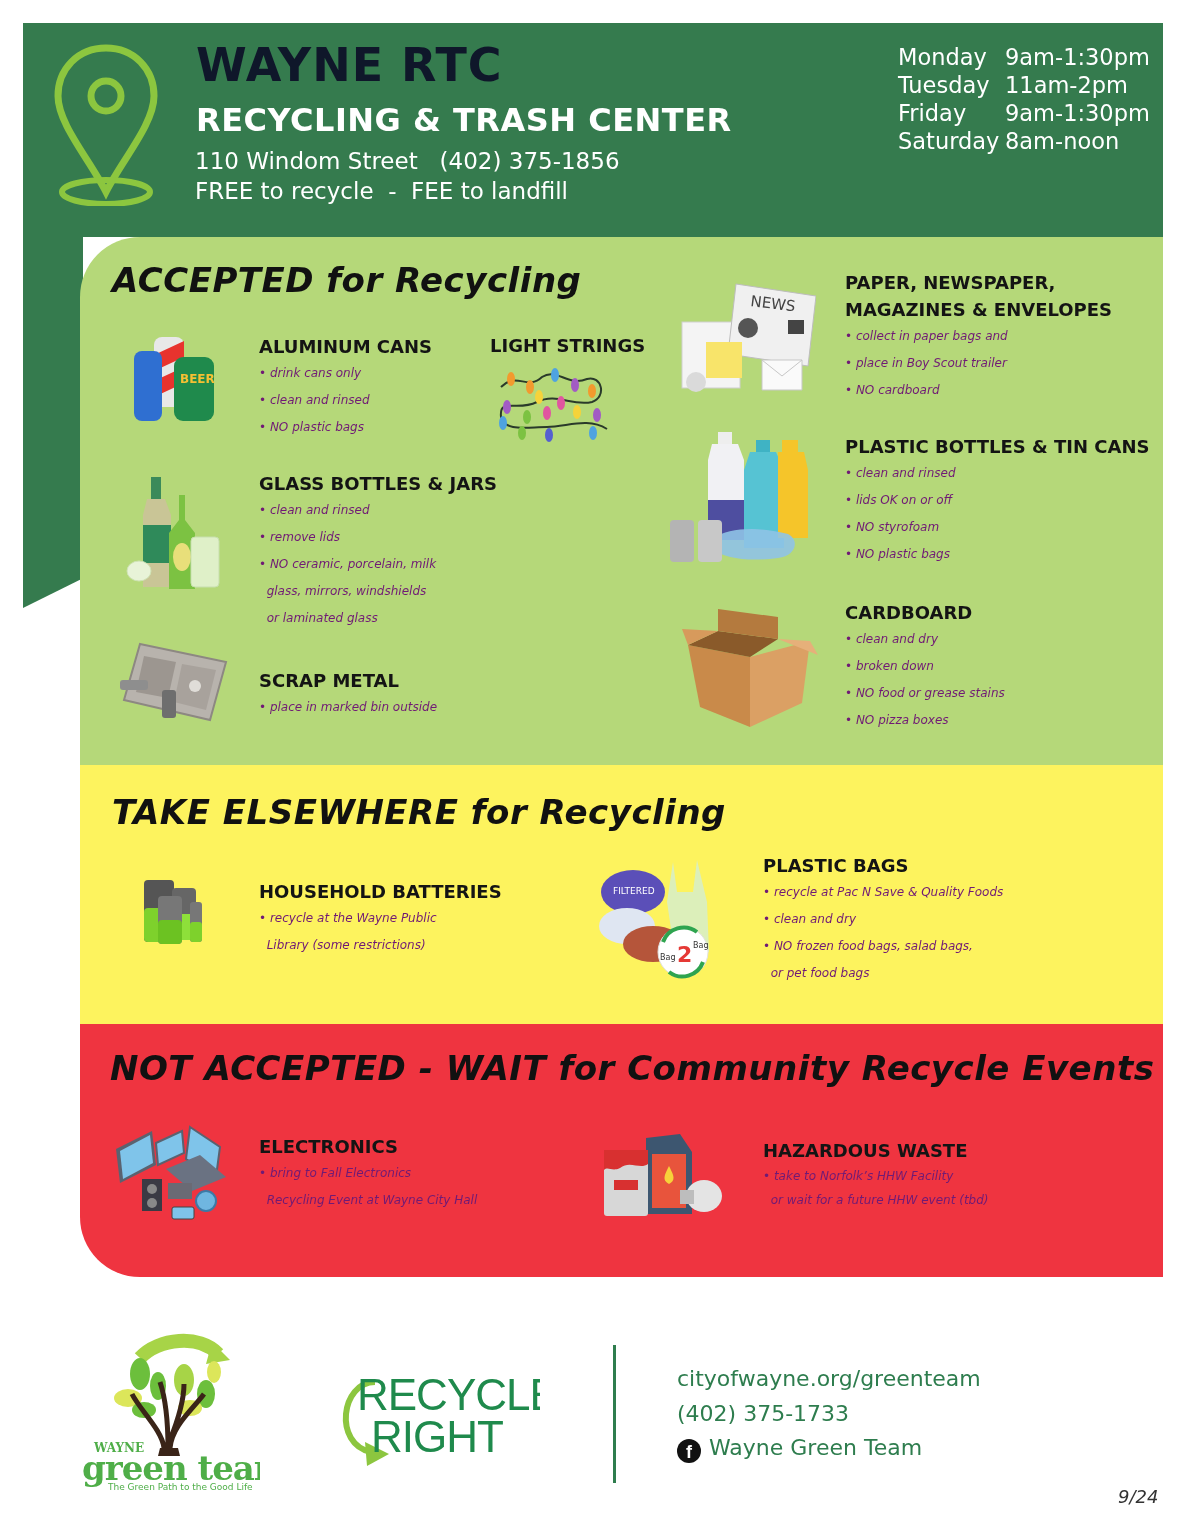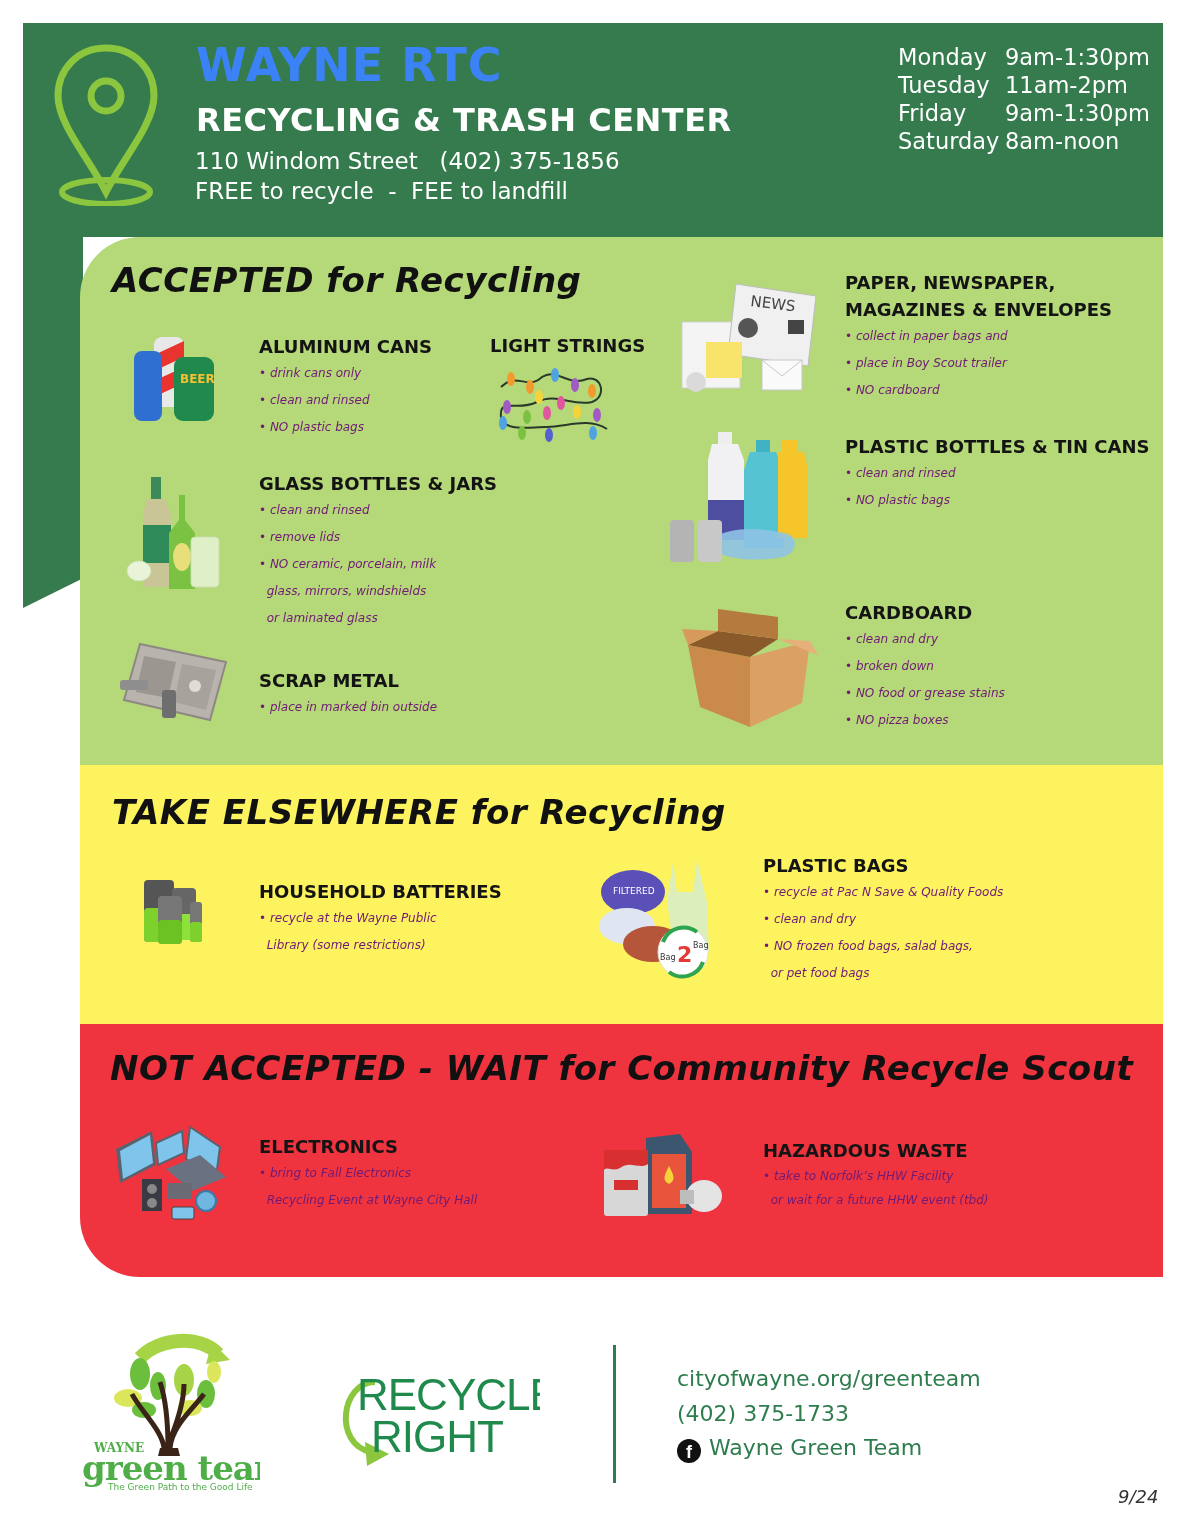--- a/index.html
+++ b/index.html
@@ -5,21 +5,21 @@
   html, body { margin:0; padding:0; background:#ffffff; }
   body { width:1187px; height:1536px; position:relative; overflow:hidden;
          font-family:"DejaVu Sans", "Liberation Sans", sans-serif; color:#111; }
   .abs { position:absolute; }
 
   
   .header { left:23px; top:23px; width:1140px; height:214px; background:#357b4e; }
   .wedge { left:23px; top:236px; width:60px; height:372px; background:#357b4e;
            clip-path: polygon(0 0, 100% 0, 100% 92%, 0 100%); }
   .pin { left:50px; top:42px; width:112px; height:164px; }
-  .h-title { left:196px; top:42px; color:#3b82f6; font-weight:bold; font-size:46px; letter-spacing:1px; line-height:1;text-align:center; }
+  .h-title { left:196px; top:42px; color:#0f172a; font-weight:bold; font-size:46px; letter-spacing:1px; line-height:1;text-align:center; }
   .h-sub { left:196px; top:104px; color:#fff; font-weight:bold; font-size:32px; letter-spacing:0.5px; line-height:1; }
   .h-line { left:195px; color:#fff; font-size:23px; line-height:1; white-space:pre;text-align:center; }
   .hours { left:898px; top:43px; color:#fff; font-size:22.5px; line-height:28px; }
   .hours .row { display:flex; }
   .hours .day { width:107px; }
 
   
   .accepted { left:80px; top:237px; width:1083px; height:528px; background:#b5d879; border-top-left-radius:60px; }
   .yellow { left:80px; top:765px; width:1083px; height:259px; background:#fdf35e; }
   .red { left:80px; top:1024px; width:1083px; height:253px; background:#ef3440; border-bottom-left-radius:60px; }
@@ -173,20 +173,22 @@
   <path d="M82 22 L108 22 L116 40 L116 118 L76 118 L76 40Z" fill="#56c3d3"></path>
   <rect x="114" y="10" width="16" height="12" fill="#f5c52a"></rect>
   <path d="M110 22 L136 22 L140 40 L140 108 L110 108Z" fill="#f5c52a"></path>
   <path d="M46 108 C60 98 90 96 120 104 C132 110 128 126 110 128 C80 132 56 128 46 120Z" fill="#8fc3e6" opacity="0.9"></path>
   <rect x="2" y="90" width="24" height="42" rx="4" fill="#b4b4b4"></rect>
   <rect x="30" y="90" width="24" height="42" rx="4" fill="#c8c8c8"></rect>
 </svg>
 <div class="item" style="left:845px;top:433px">
   <div class="it-title">PLASTIC BOTTLES &amp; TIN CANS</div>
   <div class="bul">• clean and rinsed</div>
+  <div class="bul">• lids OK on or off</div>
+  <div class="bul">• NO styrofoam</div>
   <div class="bul">• NO plastic bags</div>
 </div>
 
 <svg class="icon" style="left:678px;top:605px" width="142" height="124" viewBox="0 0 142 124">
   <path d="M10 40 L72 52 L72 122 L22 102Z" fill="#c98a4a"></path>
   <path d="M72 52 L132 36 L124 98 L72 122Z" fill="#dba064"></path>
   <path d="M10 40 L40 26 L100 34 L72 52Z" fill="#8a5a2a"></path>
   <path d="M40 4 L100 12 L100 34 L40 26Z" fill="#b47a3e"></path>
   <path d="M4 24 L40 26 L10 40Z" fill="#d79a5c"></path>
   <path d="M100 34 L140 50 L132 36Z" fill="#e6b07a"></path>
@@ -233,21 +235,21 @@
 </svg>
 <div class="item" style="left:763px;top:852px">
   <div class="it-title">PLASTIC BAGS</div>
   <div class="bul">• recycle at Pac N Save &amp; Quality Foods</div>
   <div class="bul">• clean and dry</div>
   <div class="bul">• NO frozen food bags, salad bags,</div>
   <div class="bul">  or pet food bags</div>
 </div>
 
 <div class="abs red"></div>
-<div class="abs sec-title" style="left:110px;top:1051px">NOT ACCEPTED - WAIT for Community Recycle Scout</div>
+<div class="abs sec-title" style="left:110px;top:1051px">NOT ACCEPTED - WAIT for Community Recycle Events</div>
 
 <svg class="icon" style="left:112px;top:1125px" width="120" height="96" viewBox="0 0 120 96">
   <path d="M4 24 L40 6 L44 40 L8 58Z" fill="#5a6270"></path>
   <path d="M8 26 L38 10 L41 38 L11 54Z" fill="#7fc4ea"></path>
   <path d="M44 18 L70 6 L72 28 L46 40Z" fill="#7fc4ea" stroke="#5a6270" stroke-width="2"></path>
   <path d="M78 2 L108 22 L104 52 L74 34Z" fill="#7fc4ea" stroke="#5a6270" stroke-width="2"></path>
   <path d="M54 44 L88 30 L114 52 L80 66Z" fill="#6a7282"></path>
   <rect x="30" y="54" width="20" height="32" fill="#3a3a44"></rect>
   <circle cx="40" cy="64" r="5" fill="#888"></circle>
   <circle cx="40" cy="78" r="5" fill="#888"></circle>

